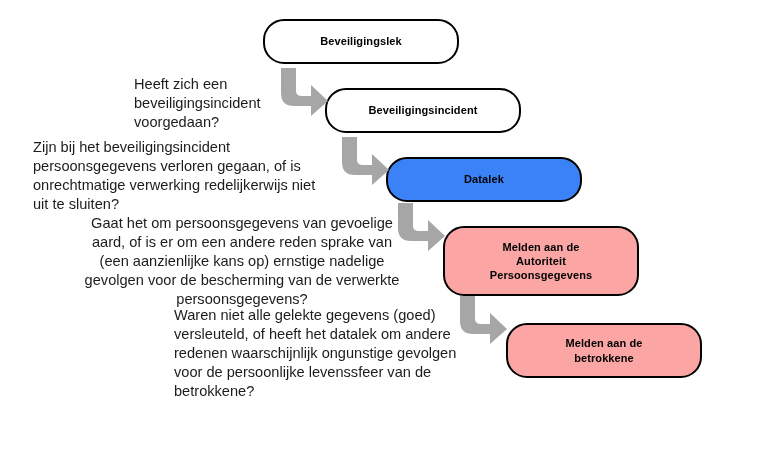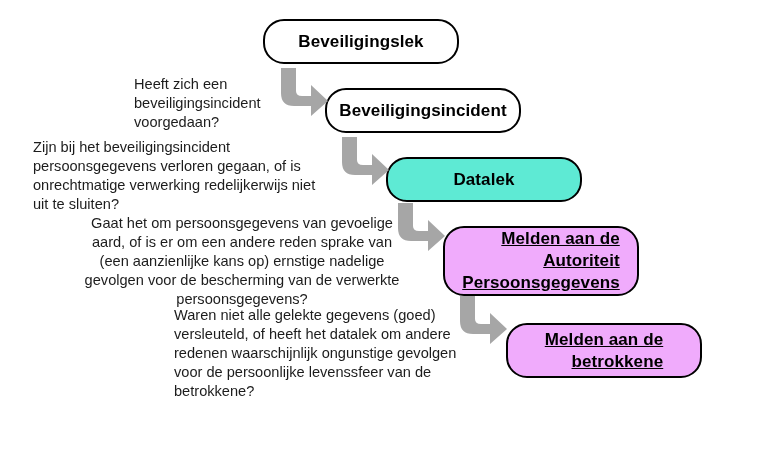--- a/index.html
+++ b/index.html
@@ -22,33 +22,33 @@
 
   
   .node {
     position: absolute;
     box-sizing: border-box;
     border: 2.5px solid #000000;
     border-radius: 21px;
     display: flex;
     align-items: center;
     justify-content: center;
-    text-align: right;
+    text-align: center;
     font-weight: bold;
-    font-size: 17px;
+    font-size: 11px;
     line-height: 1.28;
     letter-spacing: 0.1px;
     color: #000000;
     padding: 2px 6px;
   }
   .node-label { display: block; white-space: pre-line; }
 
   .fill-white { background: #ffffff; }
-  .fill-light { background: #5eead4; }
-  .fill-gray  { background: #f0abfc; text-decoration: underline; }
+  .fill-light { background: #3b82f6; }
+  .fill-gray  { background: #fca5a5; }
 
   
   #node-beveiligingslek      { left: 263px; top: 19px;  width: 196px; height: 45px; }
   #node-beveiligingsincident { left: 325px; top: 88px;  width: 196px; height: 45px; }
   #node-datalek              { left: 386px; top: 157px; width: 196px; height: 45px; }
   #node-melden-ap            { left: 443px; top: 226px; width: 196px; height: 70px; }
   #node-melden-betrokkene    { left: 506px; top: 323px; width: 196px; height: 55px; }
 
   
   .arrow {

